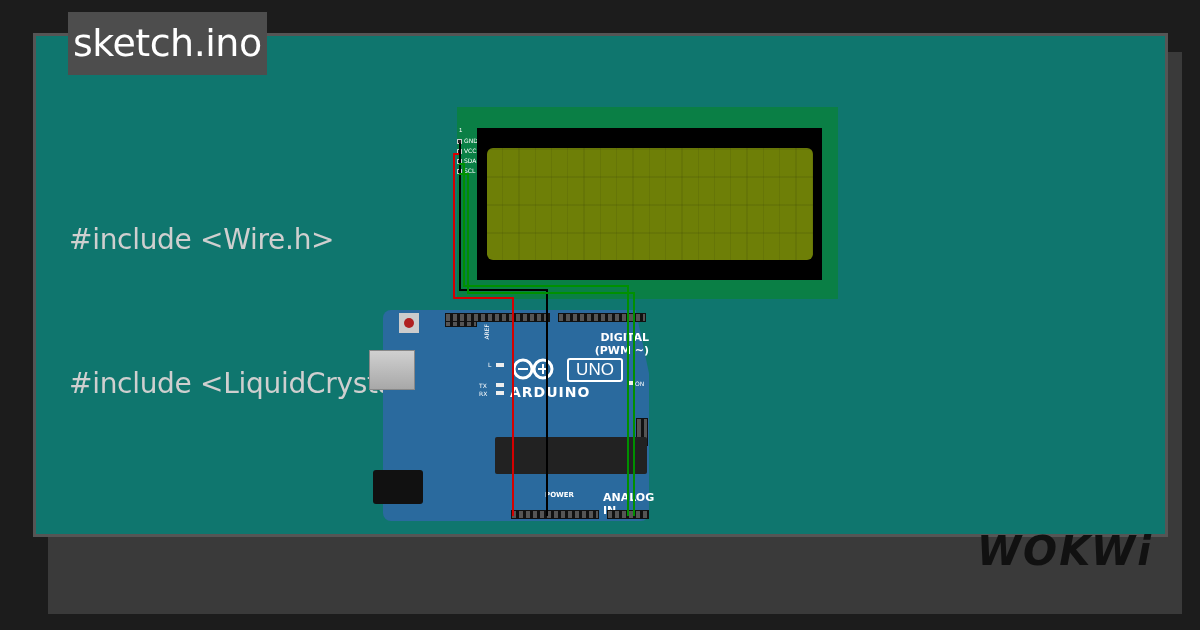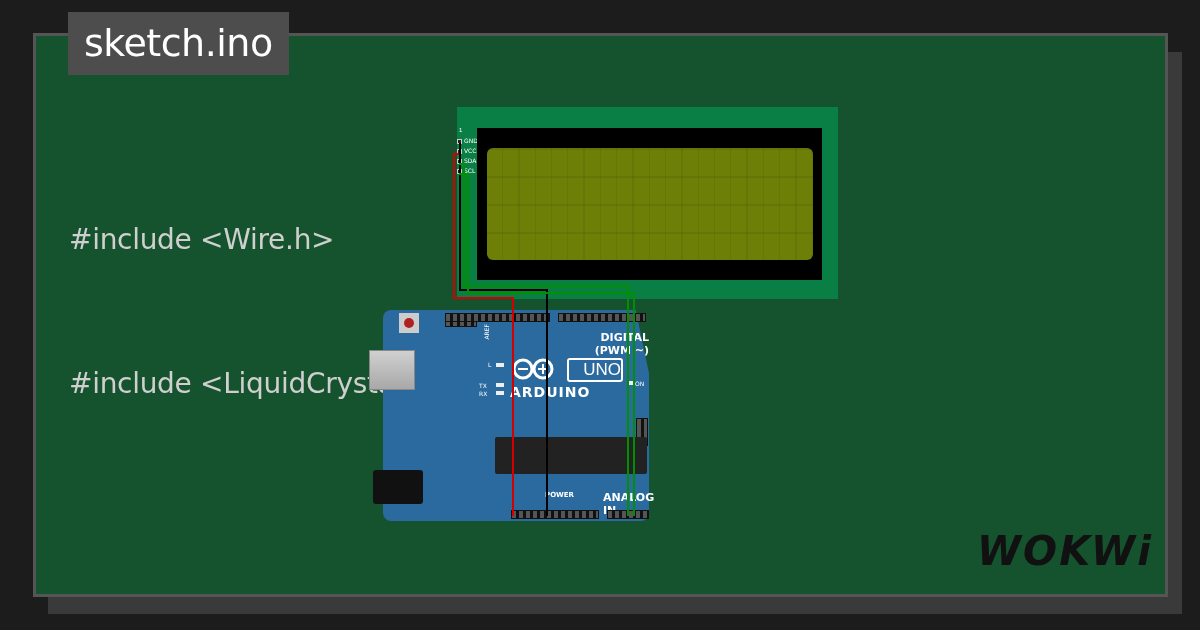--- a/index.html
+++ b/index.html
@@ -1,22 +1,22 @@
 <!DOCTYPE html>
 <html><head>
 <meta charset="utf-8">
 <style>
   * { margin:0; padding:0; box-sizing:border-box; }
   html, body { width:1200px; height:630px; overflow:hidden; background:#1c1c1c; }
   body { position:relative; font-family:"Liberation Sans", sans-serif; }
 
   .shadow-card { position:absolute; left:48px; top:52px; width:1134px; height:562px; background:#3a3a3a; }
-  .card { position:absolute; left:33px; top:33px; width:1135px; height:564px; background:#14532d; border:3px solid #555; overflow:hidden;text-decoration:underline; }
+  .card { position:absolute; left:33px; top:33px; width:1135px; height:504px; background:#0f766e; border:3px solid #555; overflow:hidden;text-decoration:underline; }
 
-  .title-badge { position:absolute; left:68px; top:12px; height:63px; padding:0 16px; background:#4d4d4d; color:#fff; font-size:38px; line-height:63px; z-index:5; font-family:"DejaVu Sans", sans-serif; letter-spacing:-0.5px; }
+  .title-badge { position:absolute; left:68px; top:12px; height:63px; padding:0 5px; background:#4d4d4d; color:#fff; font-size:38px; line-height:63px; z-index:5; font-family:"DejaVu Sans", sans-serif; letter-spacing:-0.5px; }
 
   .code { position:absolute; left:33px; top:84px; font-family:"DejaVu Sans", sans-serif; font-size:28px; color:#cfcfcf; line-height:48px; white-space:pre; letter-spacing:-0.3px; }
   .code-line { height:48px; }
 
   
   .lcd { position:absolute; left:421px; top:71px; width:381px; height:192px; background:#0a7f45; }
   .lcd-bezel { position:absolute; left:20px; top:21px; width:345px; height:152px; background:#000; }
   .lcd-screen { position:absolute; left:10px; top:20px; width:326px; height:112px; background:#6e7f07; border-radius:6px;
      background-image:
       repeating-linear-gradient(90deg, rgba(0,0,0,0) 0 15px, rgba(0,0,0,0.07) 15px 16.3px),
@@ -31,21 +31,21 @@
   .arduino { position:absolute; left:347px; top:274px; width:266px; height:211px; }
   .board { position:absolute; left:0; top:0; width:266px; height:211px; background:#2a6a9e; border-radius:8px; clip-path: polygon(0 0, 95% 0, 100% 30%, 100% 100%, 0 100%); }
   .usb { position:absolute; left:-14px; top:40px; width:46px; height:40px; background:linear-gradient(#d0d0d0,#a8a8a8); border:1px solid #888; }
   .jack { position:absolute; left:-10px; top:160px; width:50px; height:34px; background:#111; border-radius:3px; }
   .reset-btn { position:absolute; left:16px; top:3px; width:20px; height:20px; background:#ccc; }
   .reset-btn::after { content:""; position:absolute; left:5px; top:5px; width:10px; height:10px; border-radius:50%; background:#b02020; }
   .header-strip { position:absolute; height:9px; background:#111; }
   .header-strip .pins { position:absolute; inset:1px; background:repeating-linear-gradient(90deg,#555 0 4px,#111 4px 7px); }
   .chip { position:absolute; left:112px; top:127px; width:152px; height:37px; background:#222; border-radius:2px; }
   .board-text { position:absolute; color:#fff; font-family:"DejaVu Sans", sans-serif; }
-  .uno-box { position:absolute; left:184px; top:48px; width:56px; height:24px; border:2px solid #fff; border-radius:3px; color:#fff; font-size:17px; text-align:right; line-height:20px; }
+  .uno-box { position:absolute; left:184px; top:48px; width:56px; height:24px; border:2px solid #fff; border-radius:3px; color:#fff; font-size:17px; text-align:center; line-height:20px; }
   .logo-inf { position:absolute; left:128px; top:48px; width:46px; height:22px; }
   .tiny { font-size:6px; }
   .led { position:absolute; width:8px; height:4px; background:#eee; }
 
   .wire { position:absolute; }
 
   .wokwi-logo { position:absolute; left:977px; top:528px; font-family:"DejaVu Sans", sans-serif; font-size:40px; font-weight:bold; color:#111; letter-spacing:2px; font-style:italic;text-align:right; }
 </style>
 </head>
 <body>

